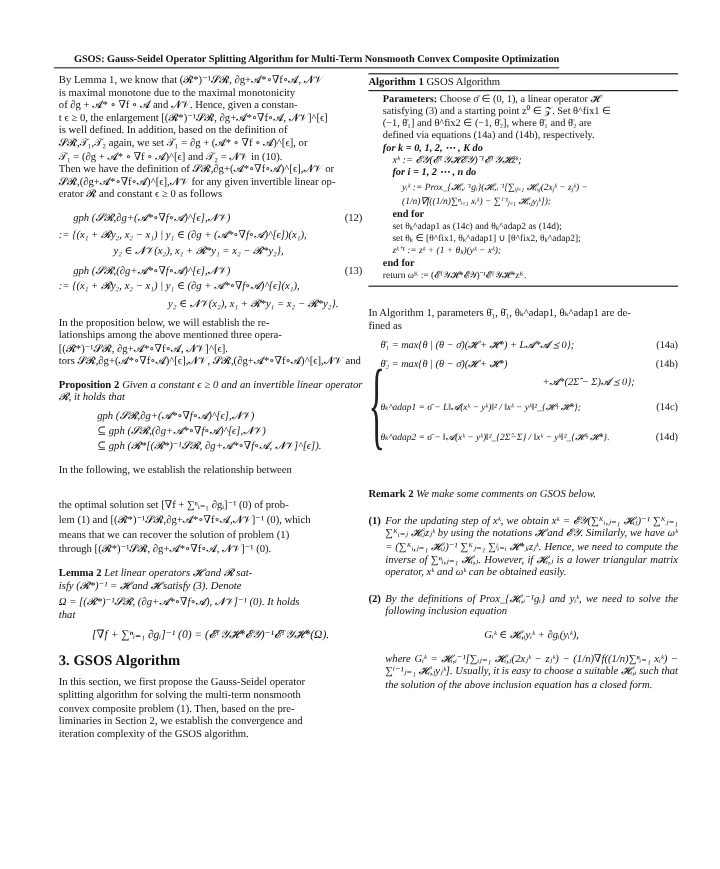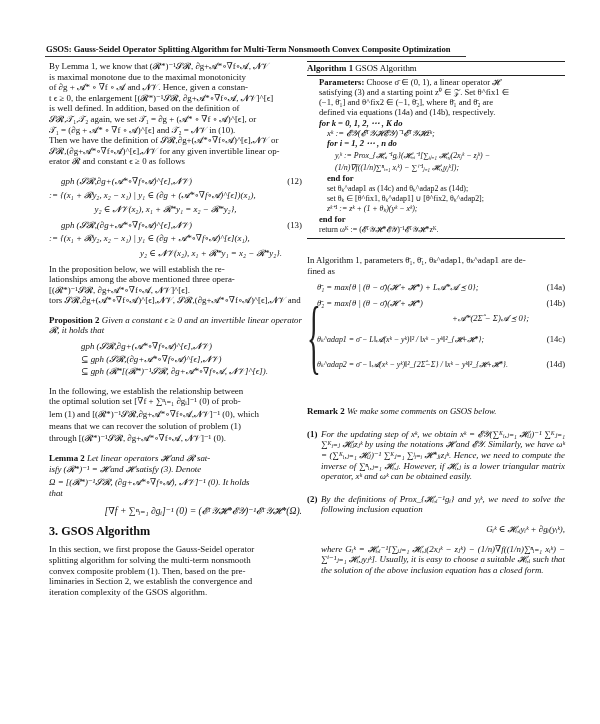--- a/index.html
+++ b/index.html
@@ -2,21 +2,21 @@
 <html><head>
 <meta charset="utf-8">
 <style>
   html, body { margin: 0; padding: 0; background: #ffffff; }
   body {
     width: 600px; height: 724px; overflow: hidden; position: relative;
     font-family: "Liberation Serif", "DejaVu Serif", serif;
     color: #111;
   }
   .header {
-    position: absolute; left: 46px; top: 44px; width: 420px; text-align: left;
+    position: absolute; left: 46px; top: 44px; width: 420px; text-align: right;
     font-weight: bold; font-size: 8.6px; letter-spacing: -0.05px; white-space: nowrap;
   }
   .header-rule {
     position: absolute; left: 45px; top: 56px; width: 421px; height: 1.4px; background: #333;
   }
   .col { position: absolute; top: 61px; font-size: 8.9px; line-height: 10.6px; }
   .col.left { left: 49px; width: 253px; }
   .col.right { left: 307px; width: 258px; }
   .p { text-align: justify; margin: 0; }
   .math { font-style: italic; }
@@ -33,21 +33,21 @@
   .ind1 { padding-left: 8px; }
   .ind2 { padding-left: 16px; }
   .small { font-size: 7.9px; }
   .sys { display: flex; margin: 6px 0 0 0; }
   .brace { width: 10px; font-size: 82px; line-height: 110px; transform: scaleX(0.35); transform-origin: left top; color: #222; }
   .sys-rows { flex: 1; font-size: 8.6px; line-height: 11px; }
   .remark-list { margin: 0; padding: 0; list-style: none; }
   .remark-item { display: flex; margin-top: 9px; }
   .remark-num { width: 14px; font-weight: bold; flex: none; }
   .remark-text { flex: 1; font-style: italic; text-align: justify; }
-  .center { text-align: right; }
+  .center { text-align: center; }
 </style>
 </head>
 <body>
 
 <div class="header">GSOS: Gauss-Seidel Operator Splitting Algorithm for Multi-Term Nonsmooth Convex Composite Optimization</div>
 <div class="header-rule"></div>
 
 <div class="col left">
   <div class="p">
     <div>By Lemma 1, we know that (𝓡*)⁻¹𝓢𝓡, ∂g+𝓐*∘∇f∘𝓐, 𝓝𝒱</div>
@@ -105,21 +105,21 @@
     <div style="padding-left:32px; margin-top:5px;">
       <div class="math">gph (𝓢𝓡,∂g+(𝓐*∘∇f∘𝓐)^[ϵ],𝓝𝒱)</div>
       <div class="math" style="margin-top:2px;">⊆ gph (𝓢𝓡,(∂g+𝓐*∘∇f∘𝓐)^[ϵ],𝓝𝒱)</div>
       <div class="math" style="margin-top:2px;">⊆ gph (𝓡*[(𝓡*)⁻¹𝓢𝓡, ∂g+𝓐*∘∇f∘𝓐, 𝓝𝒱]^[ϵ]).</div>
     </div>
   </div>
 
   <div class="gap-m"></div>
   <div class="p">
     <div>In the following, we establish the relationship between</div>
-    <div style="margin-top:0;">the optimal solution set [∇f + ∑ⁿᵢ₌₁ ∂gᵢ]⁻¹ (0) of prob-</div>
+    <div style="margin-top:19px;">the optimal solution set [∇f + ∑ⁿᵢ₌₁ ∂gᵢ]⁻¹ (0) of prob-</div>
     <div style="margin-top:2px;">lem (1) and [(𝓡*)⁻¹𝓢𝓡,∂g+𝓐*∘∇f∘𝓐,𝓝𝒱]⁻¹ (0), which</div>
     <div style="margin-top:1px;">means that we can recover the solution of problem (1)</div>
     <div style="margin-top:2px;">through [(𝓡*)⁻¹𝓢𝓡, ∂g+𝓐*∘∇f∘𝓐, 𝓝𝒱]⁻¹ (0).</div>
   </div>
 
   <div class="gap-m"></div>
   <div class="p">
     <div>
       <span class="bold">Lemma 2</span>
       <span class="it">Let linear operators 𝓗 and 𝓡 sat-</span>

